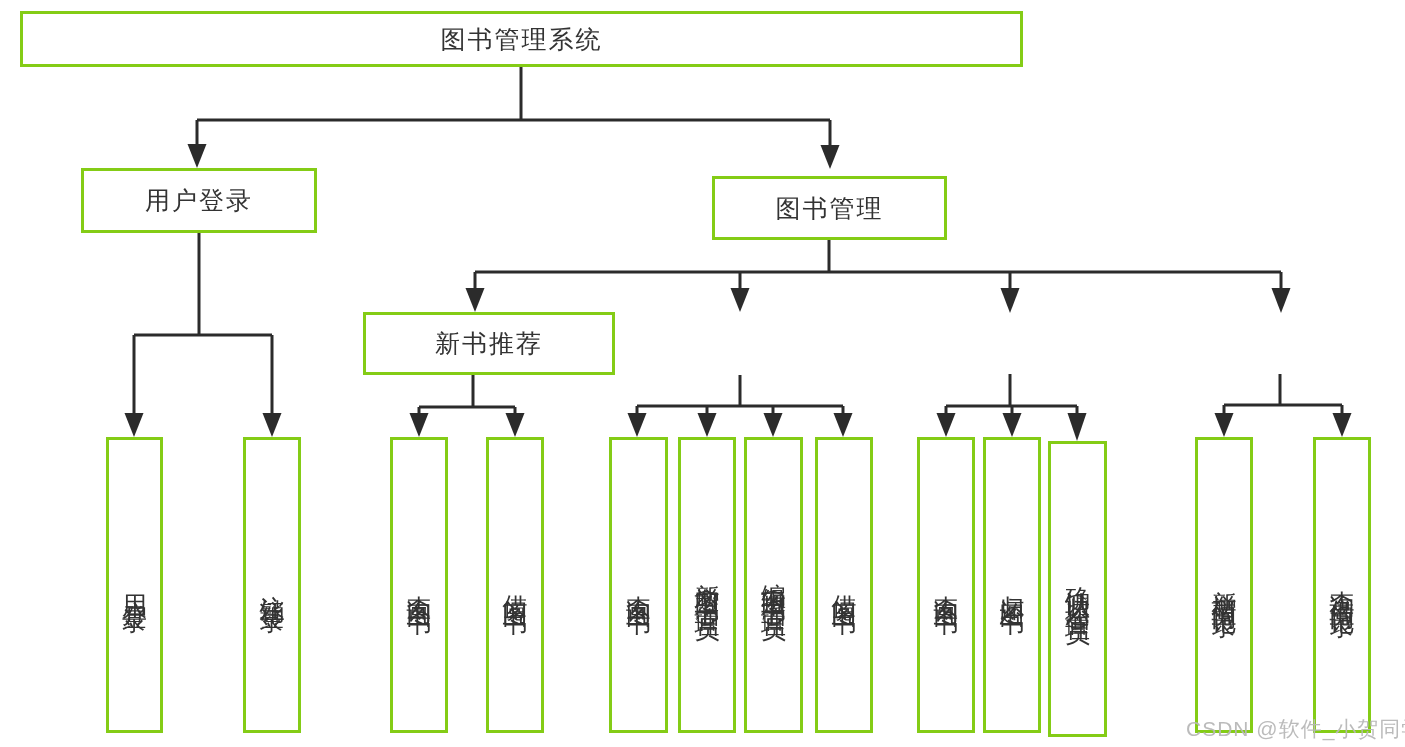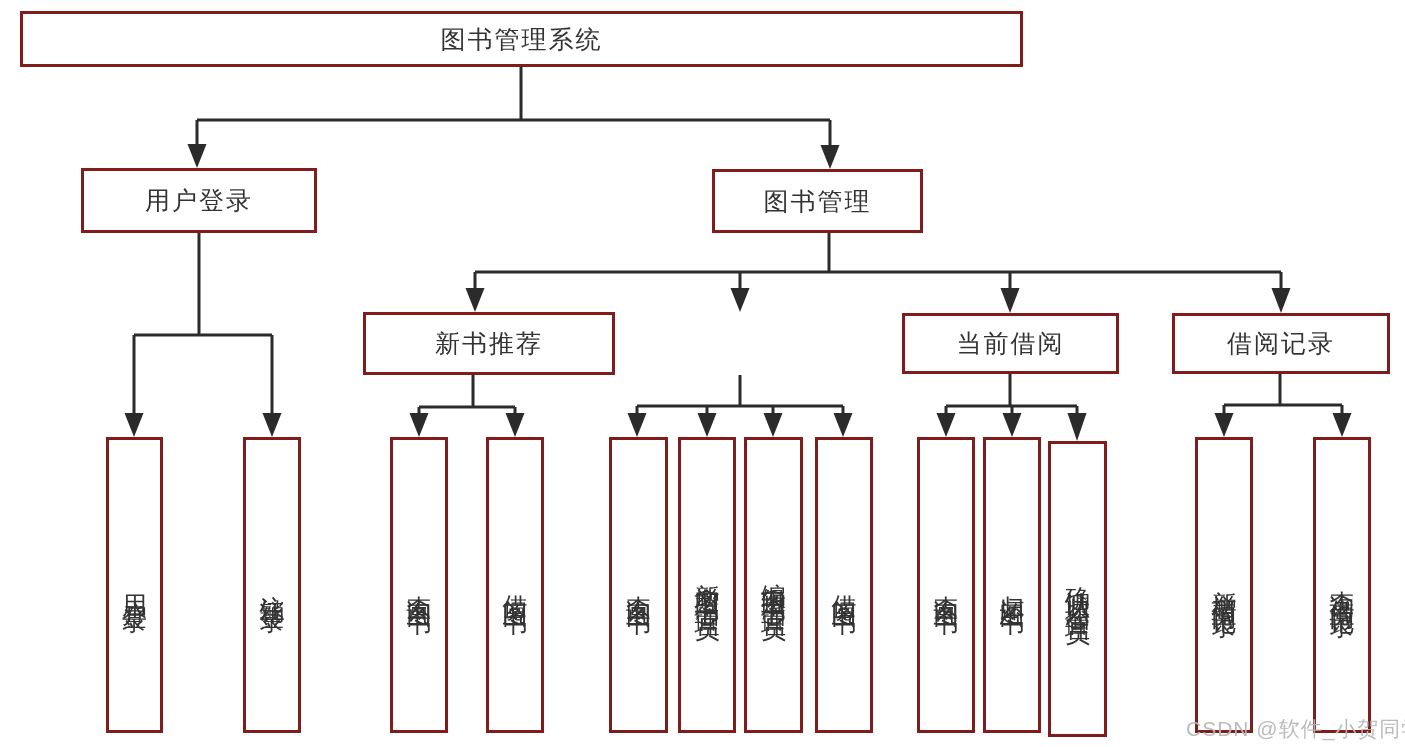--- a/index.html
+++ b/index.html
@@ -26,21 +26,21 @@
     stroke-width: 3;
     fill: none;
   }
   svg.connectors polygon {
     fill: #2b2b2b;
     stroke: none;
   }
   .node {
     position: absolute;
     box-sizing: border-box;
-    border: 3px solid #7f1d1d;
+    border: 3px solid #84cc16;
     background: #ffffff;
     display: flex;
     align-items: center;
     justify-content: center;
     z-index: 2;
     color: #333333;
   }
   .node.h .lbl {
     font-size: 25px;
     letter-spacing: 2px;
@@ -145,33 +145,27 @@
     </g>
   </svg>
 
   <div class="node h" style="left:20px;top:11px;width:1003px;height:56px">
     <span class="lbl">图书管理系统</span>
   </div>
 
   <div class="node h" style="left:81px;top:168px;width:236px;height:65px">
     <span class="lbl">用户登录</span>
   </div>
-  <div class="node h" style="left:712px;top:169px;width:211px;height:64px">
+  <div class="node h" style="left:712px;top:176px;width:235px;height:64px">
     <span class="lbl">图书管理</span>
   </div>
 
   <div class="node h" style="left:363px;top:312px;width:252px;height:63px">
     <span class="lbl">新书推荐</span>
   </div>
-  <div class="node h" style="left:902px;top:313px;width:217px;height:61px">
-    <span class="lbl">当前借阅</span>
-  </div>
-  <div class="node h" style="left:1172px;top:313px;width:218px;height:61px">
-    <span class="lbl">借阅记录</span>
-  </div>
 
   <div class="node v" style="left:106px;top:437px;width:57px;height:296px">
     <span class="vlbl">用户登录</span>
   </div>
   <div class="node v" style="left:243px;top:437px;width:58px;height:296px">
     <span class="vlbl">注销登录</span>
   </div>
 
   <div class="node v" style="left:390px;top:437px;width:58px;height:296px">
     <span class="vlbl">查询图书</span>

